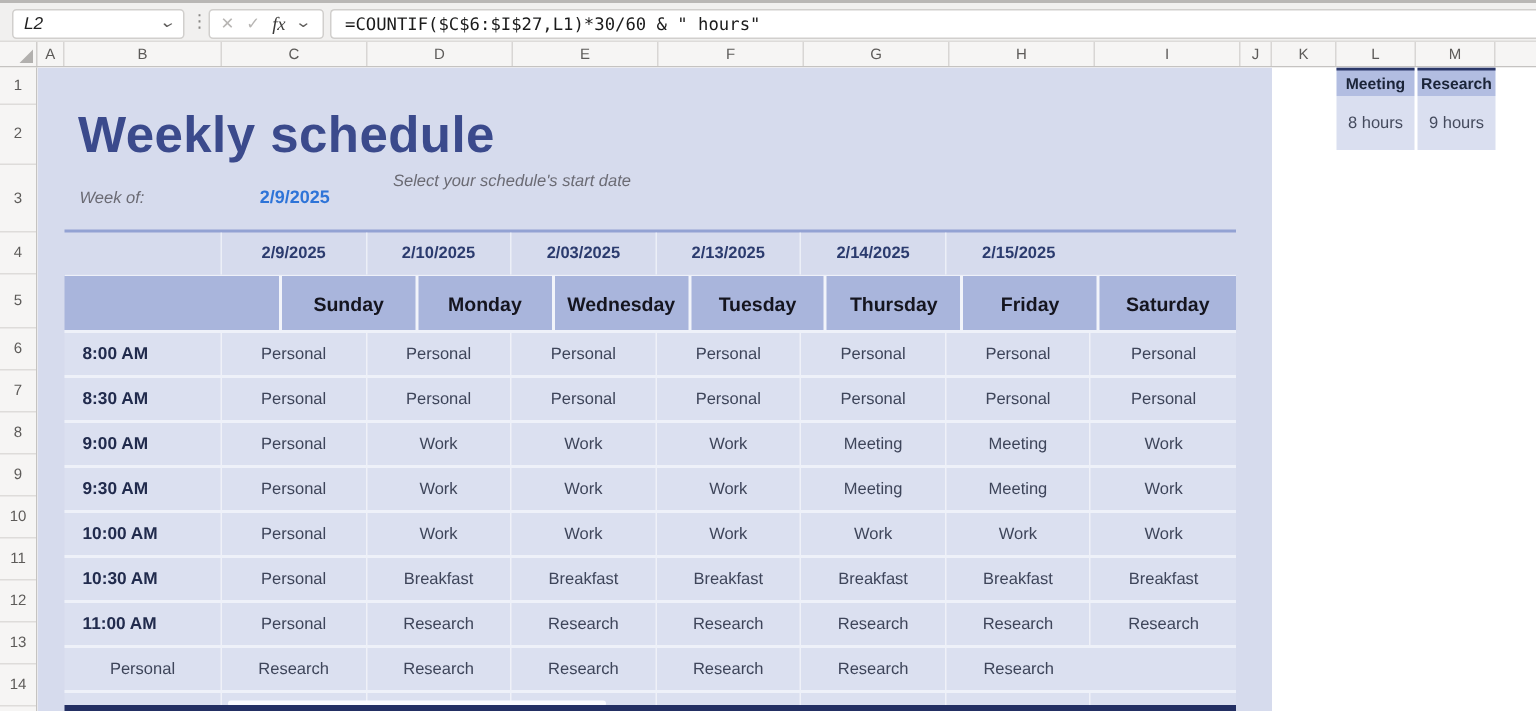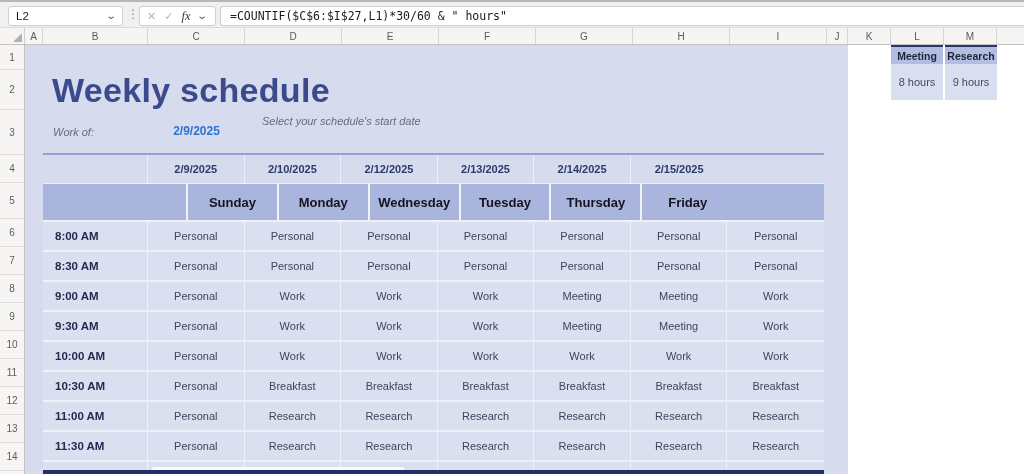--- a/index.html
+++ b/index.html
@@ -4,21 +4,21 @@
 <style>
   html,body{margin:0;padding:0;background:#fff;}
   .app{position:relative;width:1024px;height:474px;overflow:hidden;background:#fff;
        font-family:"Liberation Sans",sans-serif;}
 
   
   .formula-bar{position:absolute;left:0;top:0;width:1024px;height:28px;background:#f1f0ef;
                border-top:2px solid #b9b7b5;border-bottom:1px solid #dddbd9;box-sizing:border-box;}
   .name-box{position:absolute;left:8px;top:4px;width:115px;height:20px;background:#fff;
             border:1px solid #d1cfcd;border-radius:3px;display:flex;align-items:center;
-            justify-content:space-between;padding:0 7px;box-sizing:border-box;}
+            justify-content:space-between;padding:0 7px;box-sizing:border-box;font-style:italic;}
   .nb-text{font-size:11.5px;color:#1f1f1f;}
   .chev{font-size:10px;color:#605e5c;line-height:1;transform:scaleX(1.4);}
   .fb-dots{position:absolute;left:127px;top:5px;font-size:12px;color:#8a8886;}
   .fx-box{position:absolute;left:139px;top:4px;width:77px;height:20px;background:#fff;
           border:1px solid #d1cfcd;border-radius:3px;display:flex;align-items:center;gap:8px;
           padding:0 7px;box-sizing:border-box;}
   .fb-x,.fb-check{font-size:11px;color:#b8b6b4;line-height:1;}
   .fb-fx{font-family:Liberation Serif, serif;font-style:italic;font-size:12.5px;color:#3b3a39;line-height:1;}
   .formula-input{position:absolute;left:220px;top:4px;right:0;height:20px;background:#fff;
                  border:1px solid #d1cfcd;border-right:none;border-radius:3px 0 0 3px;
@@ -135,43 +135,44 @@
       <div class="rowh" style="height: 28px;">10</div>
       <div class="rowh" style="height: 28px;">11</div>
       <div class="rowh" style="height: 28px;">12</div>
       <div class="rowh" style="height: 28px;">13</div>
       <div class="rowh" style="height: 28px;">14</div>
     </div>
 
   <div class="sheet">
     <div class="canvas"></div>
     <div class="title">Weekly schedule</div>
-    <div class="weekof-label">Work of:</div>
+    <div class="weekof-label">Week of:</div>
     <div class="weekof-value">2/9/2025</div>
     <div class="weekof-hint">Select your schedule's start date</div>
 
     <div class="schedule">
       <div class="top-line"></div>
       <div class="grow dates">
           <div class="date-cell"></div>
           <div class="date-cell">2/9/2025</div>
           <div class="date-cell">2/10/2025</div>
-          <div class="date-cell">2/12/2025</div>
+          <div class="date-cell">2/03/2025</div>
           <div class="date-cell">2/13/2025</div>
           <div class="date-cell">2/14/2025</div>
           <div class="date-cell">2/15/2025</div>
         </div>
       <div class="grow days">
           <div class="day-cell"></div>
           <div class="day-cell">Sunday</div>
           <div class="day-cell">Monday</div>
           <div class="day-cell">Wednesday</div>
           <div class="day-cell">Tuesday</div>
           <div class="day-cell">Thursday</div>
           <div class="day-cell">Friday</div>
+          <div class="day-cell">Saturday</div>
         </div>
       <div id="srows">
           <div class="grow srow">
             <div class="tcell">8:00 AM</div>
             <div class="scell">Personal</div>
             <div class="scell">Personal</div>
             <div class="scell">Personal</div>
             <div class="scell">Personal</div>
             <div class="scell">Personal</div>
             <div class="scell">Personal</div>
@@ -231,21 +232,20 @@
             <div class="tcell">11:00 AM</div>
             <div class="scell">Personal</div>
             <div class="scell">Research</div>
             <div class="scell">Research</div>
             <div class="scell">Research</div>
             <div class="scell">Research</div>
             <div class="scell">Research</div>
             <div class="scell">Research</div>
           </div>
           <div class="grow srow">
-            <div class="tcell">11:30 AM</div>
             <div class="scell">Personal</div>
             <div class="scell">Research</div>
             <div class="scell">Research</div>
             <div class="scell">Research</div>
             <div class="scell">Research</div>
             <div class="scell">Research</div>
             <div class="scell">Research</div>
           </div>
           <div class="grow srow">
             <div class="tcell">12:00 PM</div>

